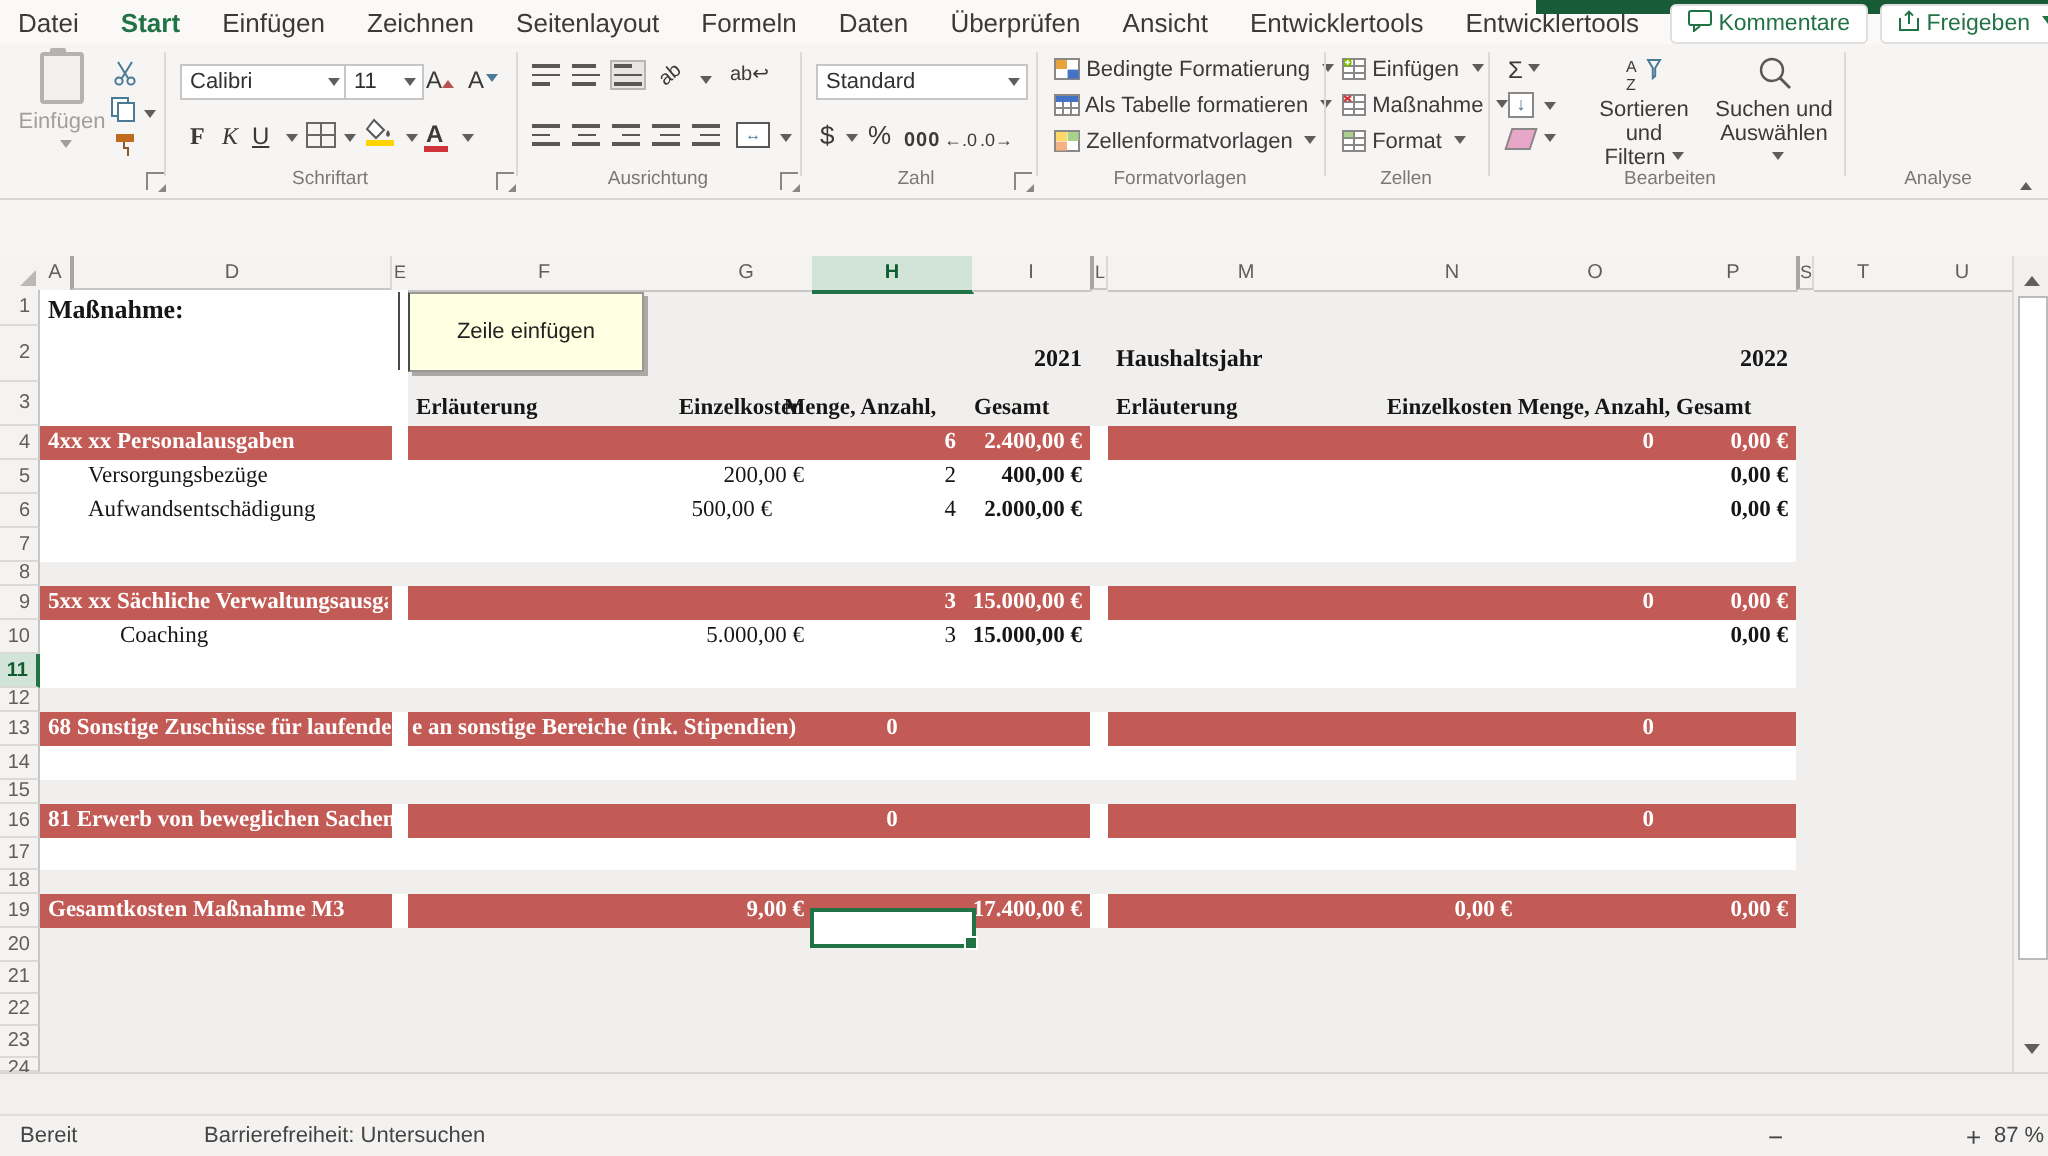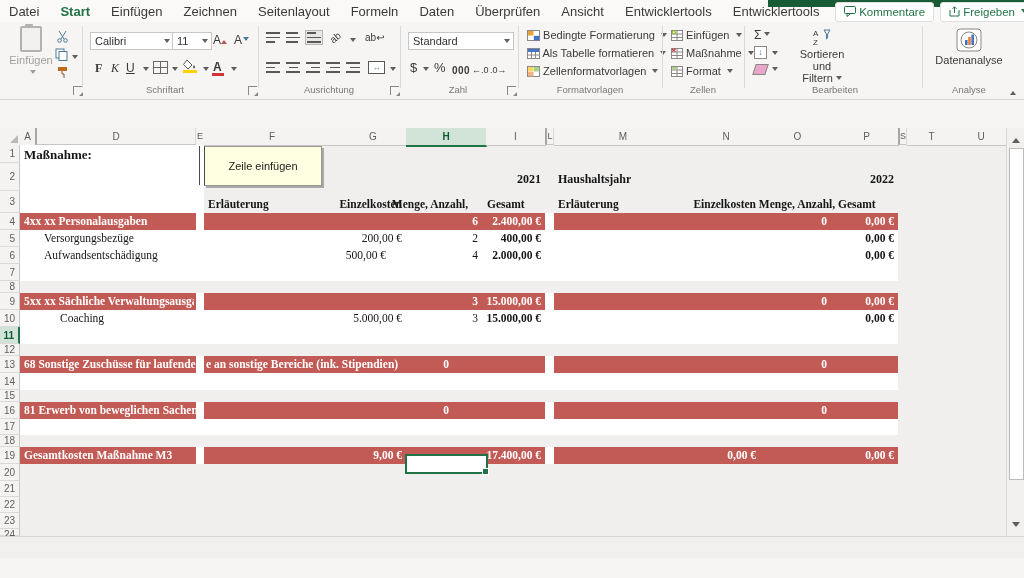--- a/index.html
+++ b/index.html
@@ -292,33 +292,31 @@
     <span class="cdn s" style="left:769px;top:45px;"></span>
     <div class="bigbtn" style="left:790px;top:6px;width:64px;">
       <svg width="20" height="18" viewBox="0 0 20 18">
           <text x="1" y="8" font-size="8" fill="#3b3a39">A</text>
           <text x="1" y="17" font-size="8" fill="#3b3a39">Z</text>
           <path d="M12 2 L18 2 L15.6 6 L15.6 10 L14.4 11 L14.4 6 Z" fill="none" stroke="#4A7A96"></path>
         </svg><br>
       <span>Sortieren und</span><br>
       <span>Filtern</span><span class="cdn"></span>
     </div>
+    <div class="bigbtn" style="left:856px;top:6px;width:62px;">
+      <svg width="18" height="18" viewBox="0 0 18 18">
+          <circle cx="8" cy="7" r="5.5" fill="none" stroke="#5A5856" stroke-width="1.2"></circle>
+          <path d="M12 11 L17 16" stroke="#5A5856" stroke-width="1.4"></path>
+        </svg><br>
+      <span>Suchen und</span><br>
+      <span>Auswählen</span><span class="cdn"></span>
+    </div>
     <div class="glabel" style="left:760px;width:150px;">Bearbeiten</div>
     <div class="gsep" style="left:922px;"></div>
 
-    <div class="bigbtn" style="left:930px;top:6px;width:78px;">
-      <svg width="26" height="24" viewBox="0 0 26 24">
-          <rect x="1" y="1" width="24" height="22" rx="3" fill="#fff" stroke="#8A8886"></rect>
-          <circle cx="13" cy="12" r="8" fill="none" stroke="#8A8886"></circle>
-          <rect x="9" y="12" width="2.6" height="5" fill="#4472C4"></rect>
-          <rect x="12.2" y="9" width="2.6" height="8" fill="#ED7D31"></rect>
-          <rect x="15.4" y="6.5" width="2.6" height="10.5" fill="#4472C4"></rect>
-        </svg><br>
-      <span>Datenanalyse</span>
-    </div>
     <div class="glabel" style="left:930px;width:78px;">Analyse</div>
     <span class="cup s" style="left:1010px;top:66px;"></span>
   </div>
 
 
   <div id="sheet">
 
     <div class="colh" style="left:0;width:20px;"></div>
     <div class="s" style="left:10px;top:7px;width:0;height:0;border-left:8px solid transparent;border-bottom:8px solid #BBB9B7;"></div>
 
@@ -481,14 +479,24 @@
     
     
     
     
     
     
     
     
   </div>
 
+  <div id="status">
+    <span class="s" style="left:10px;">Bereit</span>
+
+    <span class="s" style="left:102px;">Barrierefreiheit: Untersuchen</span>
+
+    <span class="s" style="left:884px;font-size:13px;">−</span>
+
+    <span class="s" style="left:983px;font-size:13px;">+</span>
+    <span class="s" style="left:997px;">87 %</span>
+  </div>
 
 </div>
 
 </body></html>

